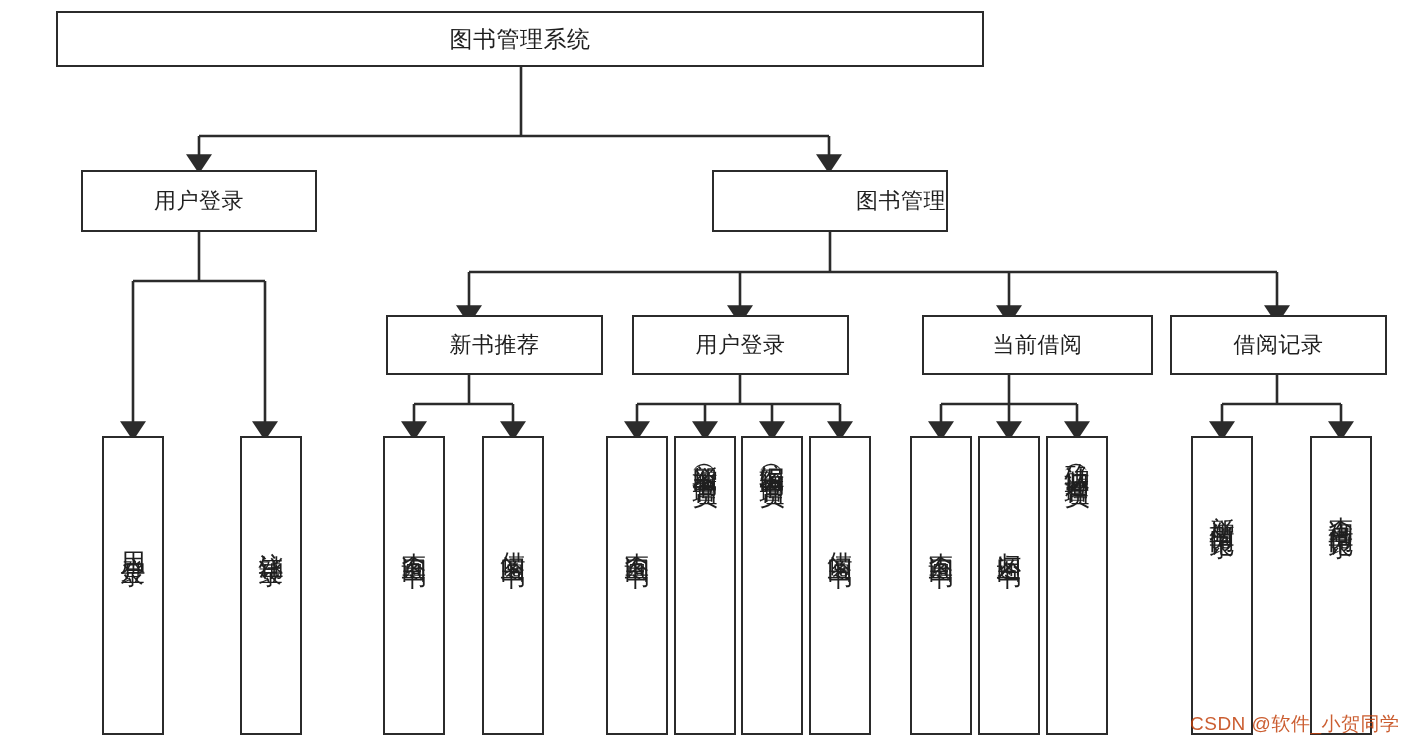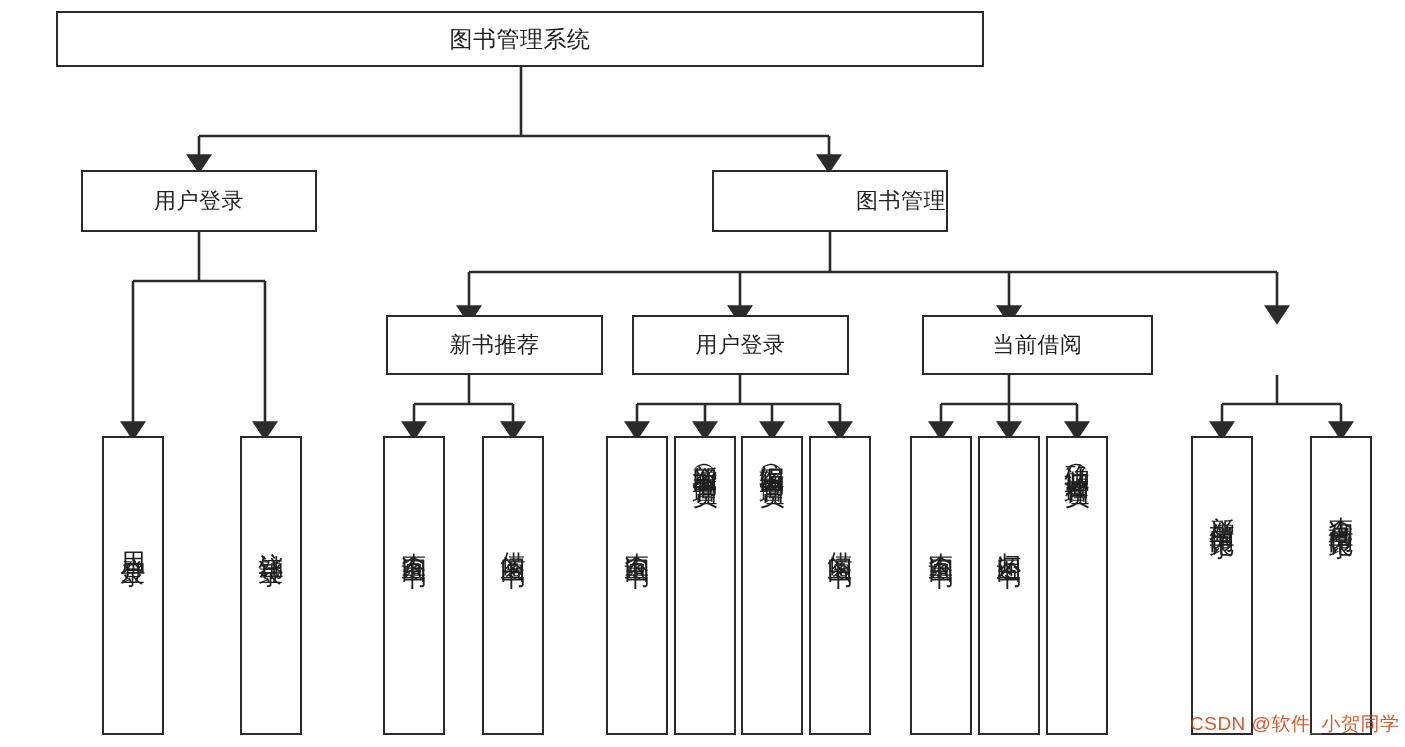--- a/index.html
+++ b/index.html
@@ -127,20 +127,23 @@
 
   <div class="node h" style="left:361px;top:315px;width:217px;height:60px;margin-left:25px;">
     <span class="label">新书推荐</span>
   </div>
   <div class="node h" style="left:632px;top:315px;width:217px;height:60px;">
     <span class="label">用户登录</span>
   </div>
   <div class="node h" style="left:922px;top:315px;width:231px;height:60px;">
     <span class="label">当前借阅</span>
   </div>
+  <div class="node h" style="left:1170px;top:315px;width:217px;height:60px;">
+    <span class="label">借阅记录</span>
+  </div>
 
   <div class="node v low" style="left:102px;top:436px;width:62px;height:299px;">
     <span class="label">用户登录</span>
   </div>
   <div class="node v low" style="left:240px;top:436px;width:62px;height:299px;">
     <span class="label">注销登录</span>
   </div>
 
   <div class="node v low" style="left:383px;top:436px;width:62px;height:299px;">
     <span class="label">查询图书</span>

